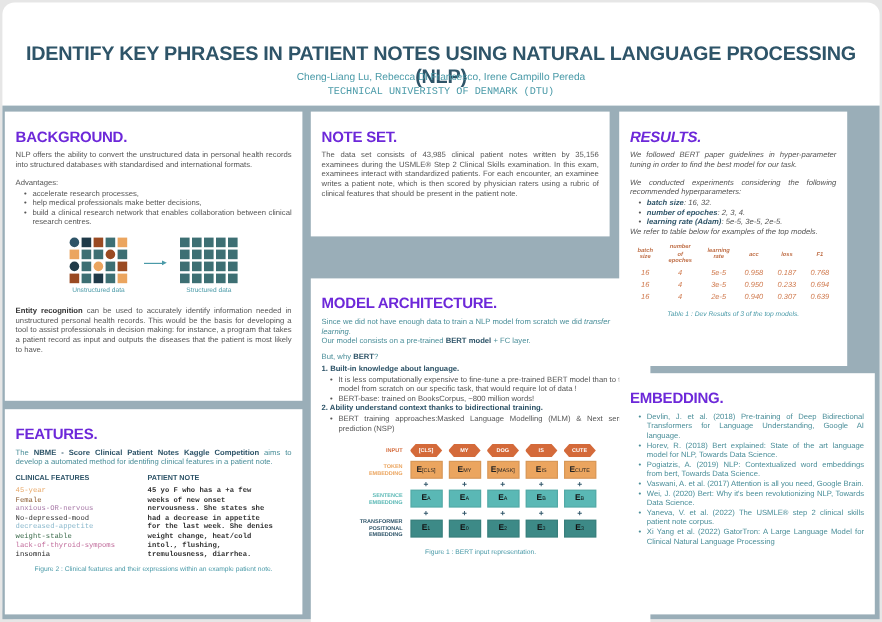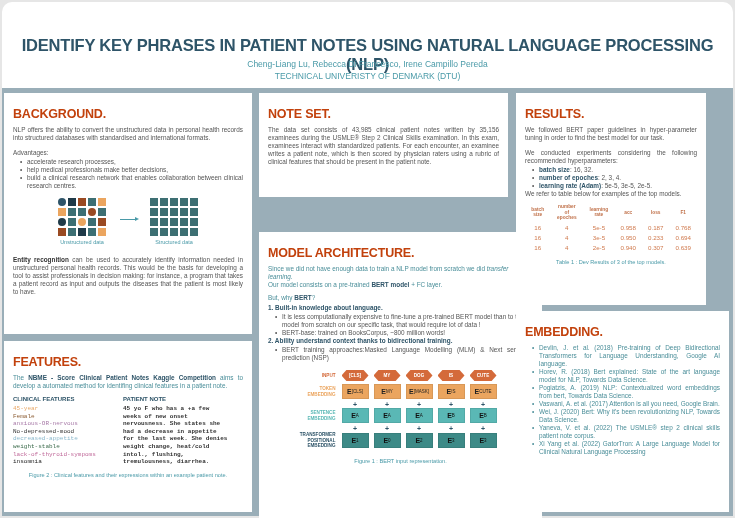--- a/index.html
+++ b/index.html
@@ -2,24 +2,24 @@
 <html><head>
 <meta charset="utf-8">
 <style>
   * { box-sizing: border-box; margin: 0; padding: 0; }
   html, body { width: 735px; height: 518px; overflow: hidden; background: #e6e6e6; }
   body { font-family: "Liberation Sans", sans-serif; color: #4a4a4a; }
   .page { position: absolute; left: 2px; top: 2px; width: 731px; height: 514px; background: #ffffff; border-radius: 10px; }
   .header { position: absolute; left: 0; top: 0; width: 731px; height: 86px; text-align: center; }
   .title { position: absolute; top: 34px; left: 0; width: 100%; font-size: 16.5px; font-weight: bold; color: #2e5468; letter-spacing: -0.2px; }
   .authors { position: absolute; top: 57px; left: 0; width: 100%; font-size: 8.5px; color: #4a9aa8; }
-  .affil { position: absolute; top: 69px; left: 0; width: 100%; font-size: 8.5px; color: #4a9aa8; }
+  .affil { position: absolute; top: 69px; left: 0; width: 100%; font-size: 8.5px; color: #4a9aa8; font-family: Liberation Mono, monospace; }
   .band { position: absolute; left: 0; top: 86px; width: 731px; height: 428px; background: #9aaeb8; }
   .card { position: absolute; background: #ffffff; padding: 10px 9px 6px 9px; overflow: hidden; }
-  .card h2 { font-size: 12.5px; font-weight: bold; color: #c2410c; margin: 4px 0 5px 0; letter-spacing: -0.2px; }
+  .card h2 { font-size: 12.5px; font-weight: bold; color: #6d28d9; margin: 4px 0 5px 0; letter-spacing: -0.2px; }
   .txt { font-size: 6.4px; line-height: 8px; color: #555; text-align: justify; }
   .txt b { color: #333; }
   .txt.teal { color: #4a8e99; }
   ul.bul { list-style: none; margin: 1px 0 0 7px; }
   ul.bul li { font-size: 6.4px; line-height: 8px; color: #555; padding-left: 7px; position: relative; text-align: justify; }
   ul.bul li::before { content: "•"; position: absolute; left: 0; top: 0; }
   .sp { height: 7px; }
 
   
   .grids { display: flex; justify-content: center; align-items: flex-start; gap: 14px; margin: 8px 0 4px 0; }
@@ -286,21 +286,21 @@
               <div class="emb" style="background: rgb(61, 138, 135); color: rgb(17, 17, 17);">
                 <span>E</span>
                 <sub>3</sub>
               </div>
             </div>
         </div>
       </div>
       <div class="caption" style="margin-top:9px">Figure 1 : BERT input representation.</div>
     </div>
 
-    <div class="card" style="left:514px; top:5px; width:190px; height:212px;">
+    <div class="card" style="left:514px; top:5px; width:190px; height:212px;font-style:italic;">
       <h2>RESULTS.</h2>
       <div class="txt">We followed BERT paper guidelines in hyper-parameter tuning in order to find the best model for our task.</div>
       <div class="sp"></div>
       <div class="txt">We conducted experiments considering the following recommended hyperparameters:</div>
       <ul class="bul">
         <li><b style="color:#2e5468">batch size</b><span>: 16, 32.</span></li>
         <li><b style="color:#2e5468">number of epoches</b><span>: 2, 3, 4.</span></li>
         <li><b style="color:#2e5468">learning rate (Adam)</b><span>: 5e-5, 3e-5, 2e-5.</span></li>
       </ul>
       <div class="txt">We refer to table below for examples of the top models.</div>

